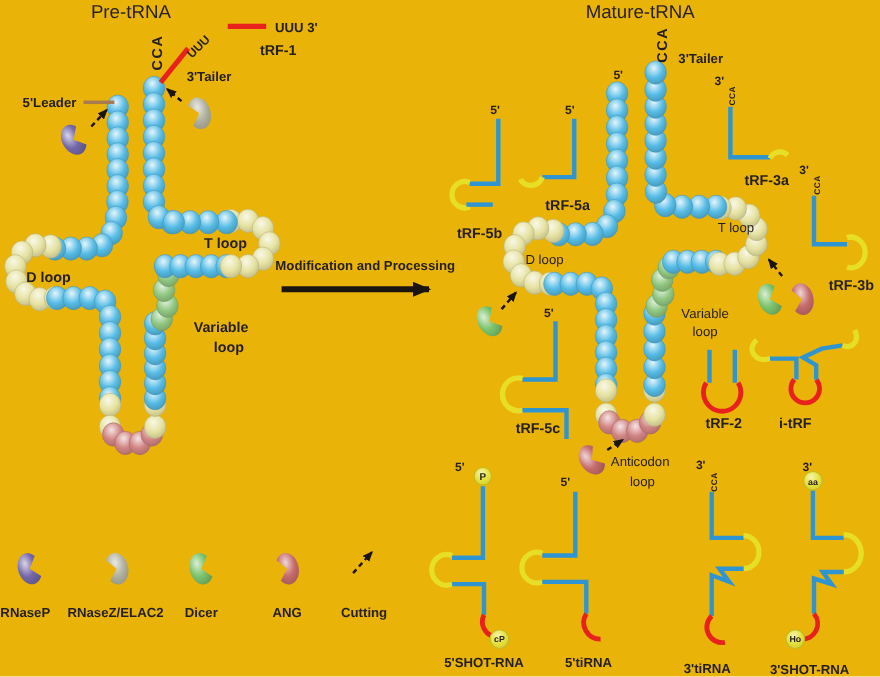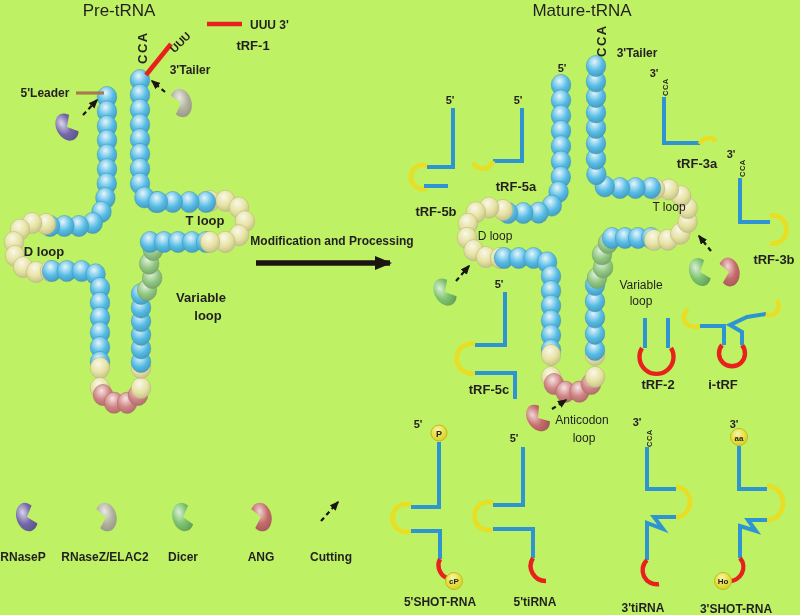--- a/index.html
+++ b/index.html
@@ -1,16 +1,16 @@
 <!DOCTYPE html>
 <html style="--line-blue: #2e95d2; --line-yellow: #e7df25; --line-red: #e8211d; --leader-brown: #a87a4e; --arrow-black: #1b1512; --text: #231f20;"><head>
 <meta charset="utf-8">
 <style>
   html,body{margin:0;padding:0;background:#fff;}
-  #page{position:relative;width:800px;height:615px;background:#bef264;overflow:hidden;}
+  #page{position:relative;width:800px;height:615px;background:#eab308;overflow:hidden;}
   svg text{font-family:"Liberation Sans","DejaVu Sans",sans-serif;fill:var(--text);}
   .title{font-size:17px;}
   .b13{font-size:13px;font-weight:bold;}
   .b12{font-size:12px;font-weight:bold;}
   .b11{font-size:11px;font-weight:bold;}
   .n12{font-size:12px;}
   .cca{font-size:13px;font-weight:bold;letter-spacing:1.5px;}
   .cca-s{font-size:7.5px;font-weight:bold;letter-spacing:.5px;}
   .dot-t{font-size:9px;font-weight:bold;}
   .dot-ts{font-size:8px;font-weight:bold;}

